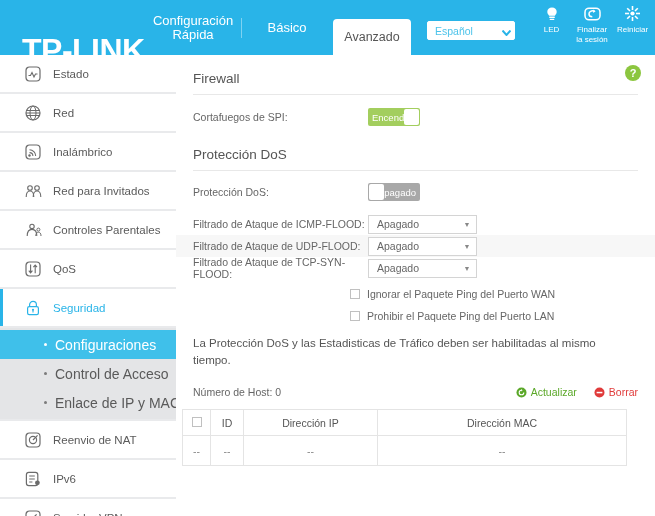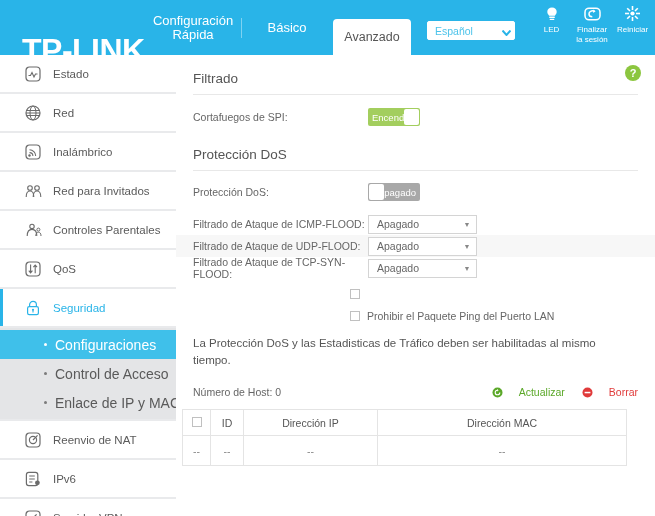--- a/index.html
+++ b/index.html
@@ -161,21 +161,21 @@
   .notice {
     font-size: 11.5px; color: #555555; line-height: 17px; padding: 0 22px 0 17px;
   }
 
   .host-row {
     display: flex; align-items: center; padding: 0 17px; justify-content: space-between;
   }
   .host-count { font-size: 10.5px; color: #666666; }
   .host-actions { display: flex; align-items: center; gap: 17px; }
   .act-link {
-    display: flex; align-items: center; gap: 16px; font-size: 10.5px;
+    display: flex; align-items: center; gap: 4px; font-size: 10.5px;
     cursor: pointer;
   }
   .act-link.refresh { color: #5ba829; }
   .act-link.delete { color: #e03a3a; }
 
   table.hosts {
     width: 445px; margin: 0 6px; border-collapse: collapse;
     table-layout: fixed;
   }
   table.hosts th, table.hosts td {
@@ -387,21 +387,21 @@
       </span>
       <span class="s-label">Servidor VPN</span>
     </div>
   </div>
 
   <div class="main">
 
     <div class="help-badge">?</div>
 
     <div style="padding-top:16px;">
-      <div class="sec-title">Filtrado</div>
+      <div class="sec-title">Firewall</div>
       <div class="hr"></div>
     </div>
 
     <div class="row" style="height:44px;">
       <span class="row-label">Cortafuegos de SPI:</span>
       <div class="toggle on">
         <span class="t-text">Encendido</span>
         <span class="knob"></span>
       </div>
     </div>
@@ -438,20 +438,21 @@
     <div class="dd-row" style="height:22px;">
       <span class="row-label">Filtrado de Ataque de TCP-SYN-FLOOD:</span>
       <div class="dropdown">
         <span class="dd-value">Apagado</span>
         <span class="dd-arrow">▼</span>
       </div>
     </div>
 
     <div class="cb-row" style="height:22px;margin-top:4px;">
       <span class="cbox"></span>
+      <span class="cb-label">Ignorar el Paquete Ping del Puerto WAN</span>
     </div>
     <div class="cb-row" style="height:22px;">
       <span class="cbox"></span>
       <span class="cb-label">Prohibir el Paquete Ping del Puerto LAN</span>
     </div>
 
 
     <div class="notice" style="padding-top:8px;">La Protección DoS y las Estadisticas de Tráfico deben ser habilitadas al mismo tiempo.</div>
 
     <div class="host-row" style="height:34px;margin-top:6px;">

